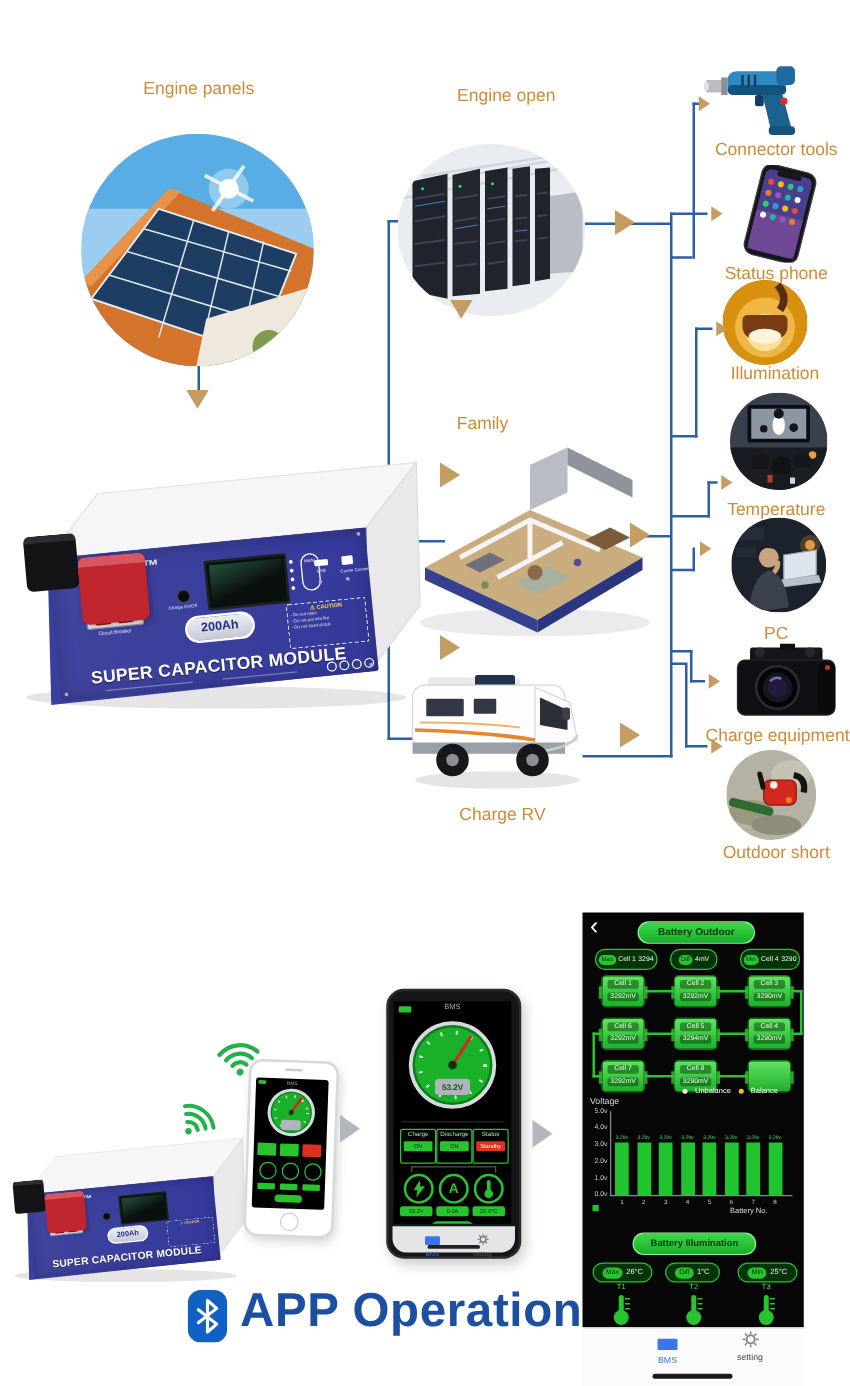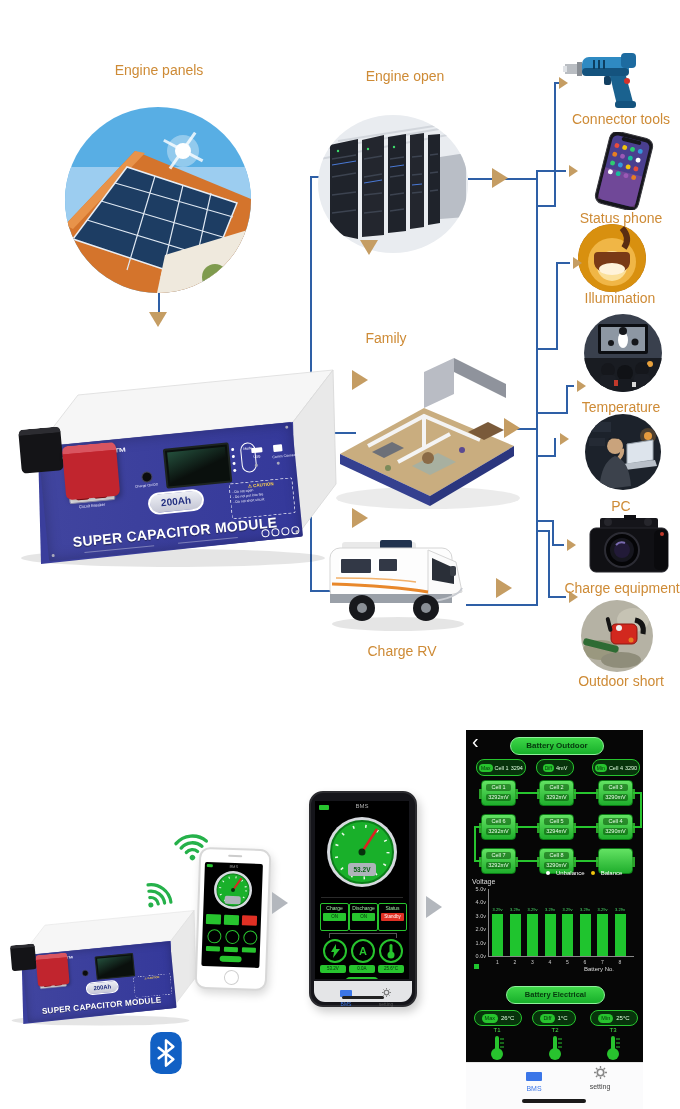--- a/index.html
+++ b/index.html
@@ -655,21 +655,21 @@
       <div class="bar" style="left:125px;"></div>
         <div class="barlab" style="left:122px;">3.29v</div>
         <div class="xtick" style="left:125px;">7</div>
       <div class="bar" style="left:142.5px;"></div>
         <div class="barlab" style="left:139.5px;">3.29v</div>
         <div class="xtick" style="left:142.5px;">8</div>
       <div class="abs" style="left:112px;top:78px;color:#ddd;font-size:6px;">Battery No.</div>
       <div class="abs" style="left:2px;top:76px;width:5px;height:5px;background:#1fc42e;"></div>
     </div>
 
-    <div class="gpill" style="left:40px;top:256px;width:97px;height:16px;font-size:7.5px;line-height:16px;">Battery Electrical</div>
+    <div class="gpill" style="left:40px;top:256px;width:97px;height:16px;font-size:7.5px;line-height:16px;">Battery Illumination</div>
     <div class="tbadge" style="left:8px;width:46px;">
         <span class="k">Max</span>
         <span>26°C</span>
       </div>
     <div class="tbadge" style="left:66px;width:42px;">
         <span class="k">Diff</span>
         <span>1°C</span>
       </div>
     <div class="tbadge" style="left:124px;width:46px;">
         <span class="k">Min</span>
@@ -711,14 +711,15 @@
       <div class="homebar"></div>
     </div>
   </div>
 
   <div class="abs" style="left:150px;top:1032px;z-index:6;">
     <svg width="32" height="42" viewBox="0 0 30 40">
       <rect width="30" height="40" rx="10" fill="#1160c4"></rect>
       <path d="M15,8 L15,32 M15,8 L22,14 L8,25 M15,32 L22,26 L8,15" stroke="#fff" stroke-width="2.4" fill="none" stroke-linejoin="round" stroke-linecap="round"></path>
     </svg>
   </div>
+  <div class="appTitle">APP Operation</div>
 
 </div>
 
 </body></html>

